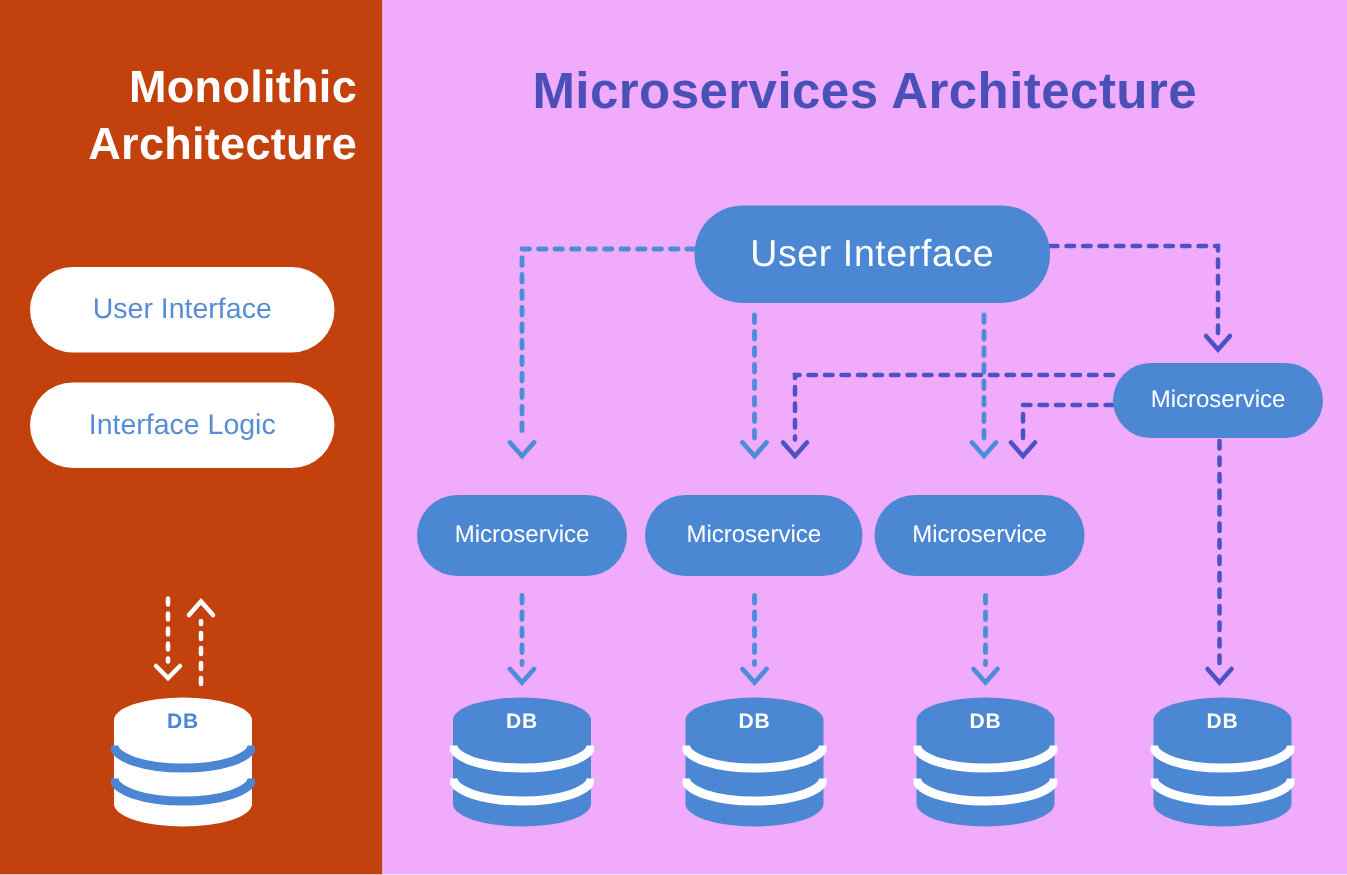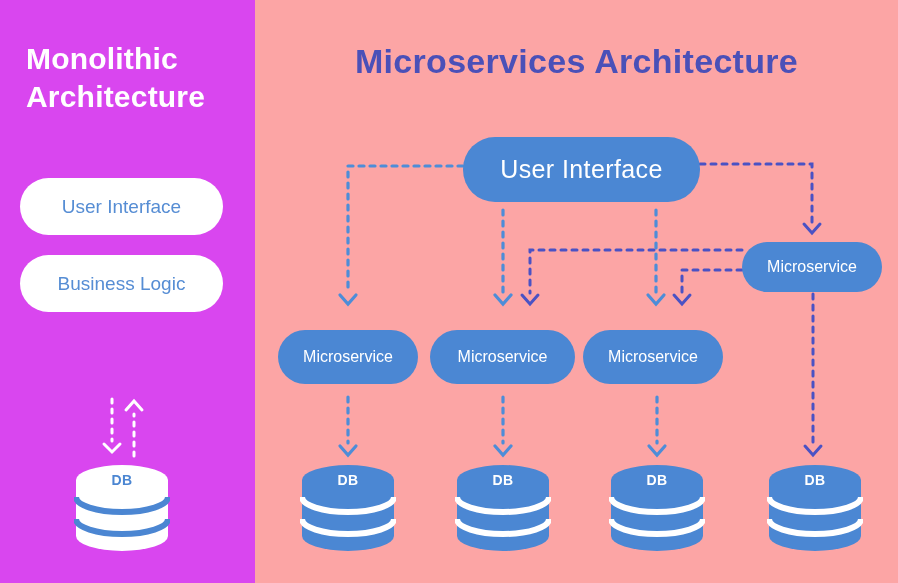--- a/index.html
+++ b/index.html
@@ -5,41 +5,41 @@
   html,body{margin:0;padding:0;background:#ffffff;}
   *{box-sizing:border-box;}
   #stage{
     position:relative;width:898px;height:583px;overflow:hidden;
     font-family:"Liberation Sans", sans-serif;
     display:flex;
   }
   
   .left-panel{
     position:relative;width:255px;height:100%;
-    background:#d946ef;flex:0 0 255px;
+    background:#c2410c;flex:0 0 255px;text-align:right;
   }
   .left-title{
     position:absolute;left:26px;top:40px;width:212px;
     margin:0;color:#ffffff;font-size:30px;font-weight:bold;line-height:1.27;
     letter-spacing:0.2px;
   }
   .pill{
     position:absolute;left:20px;width:203px;height:57px;
     background:#ffffff;border-radius:29px;
     display:flex;align-items:center;justify-content:center;
     color:#568dd4;font-size:19px;
   }
   .pill.p1{top:178px;}
   .pill.p2{top:255px;}
   .pill.p3{top:332px;}
   .abs-svg{position:absolute;left:0;top:0;}
   
   .right-panel{
     position:relative;flex:1;height:100%;
-    background:#fca5a5;
+    background:#f0abfc;
   }
   .right-title{
     position:absolute;left:0;top:42px;width:100%;
     margin:0;text-align:center;
     color:#4a50b8;font-size:34px;font-weight:bold;letter-spacing:0.3px;
   }
   .node{
     position:absolute;background:#4b87d3;color:#ffffff;
     display:flex;align-items:center;justify-content:center;
   }
@@ -61,21 +61,21 @@
 
 <div id="stage">
 
   <div class="left-panel">
     <h1 class="left-title">Monolithic Architecture</h1>
 
     <div class="pill p1">
       <span>User Interface</span>
     </div>
     <div class="pill p2">
-      <span>Business Logic</span>
+      <span>Interface Logic</span>
     </div>
 
     <svg class="abs-svg" width="255" height="583">
       <g stroke="#ffffff" stroke-width="3" fill="none" stroke-linecap="round">
         <path d="M112 399 V441" stroke-dasharray="4 6"></path>
         <path d="M104 444 L112 452 L120 444"></path>
         <path d="M134 456 V414" stroke-dasharray="4 6"></path>
         <path d="M126 410 L134 401 L142 410"></path>
       </g>
     </svg>

